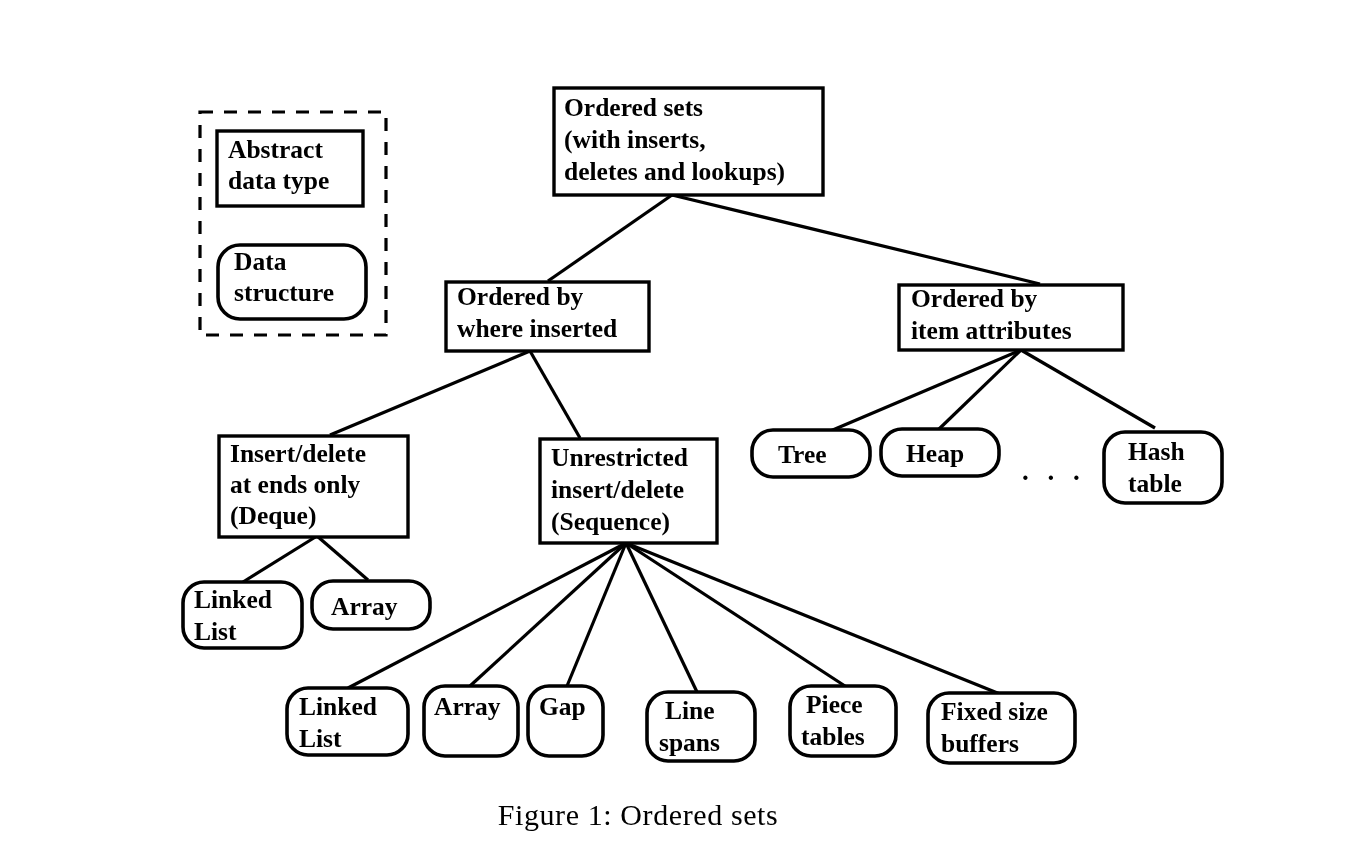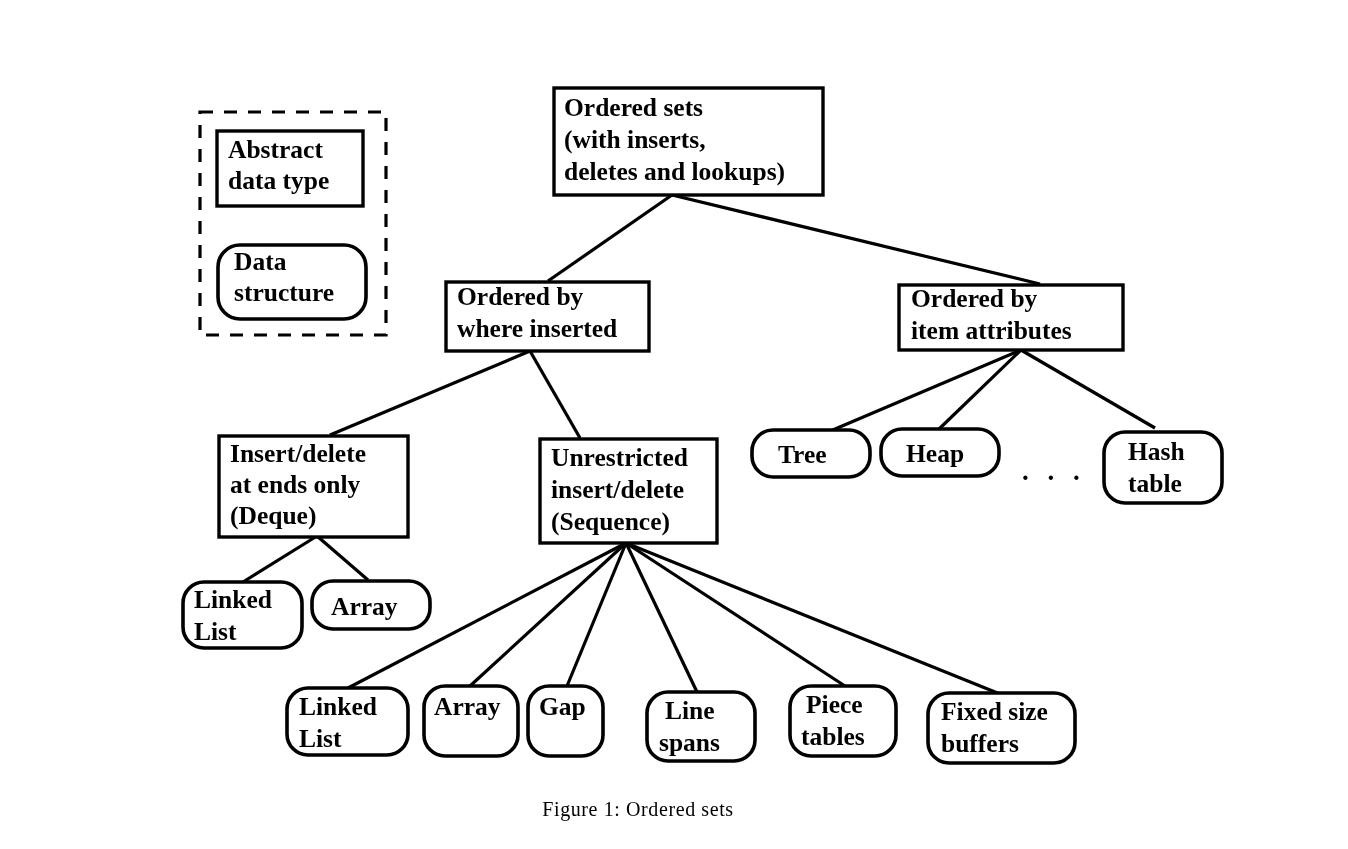--- a/index.html
+++ b/index.html
@@ -64,21 +64,21 @@
     letter-spacing: 6px;
     fill: #000000;
   }
   .caption {
     position: absolute;
     left: 0;
     top: 798px;
     width: 1276px;
     text-align: center;
     font-family: "Liberation Serif", "DejaVu Serif", serif;
-    font-size: 20px;
+    font-size: 30px;
     font-weight: normal;
     color: #000000;
     letter-spacing: 0.6px;
   }
 </style>
 </head>
 <body>
 
 <div id="figure-root">
 

